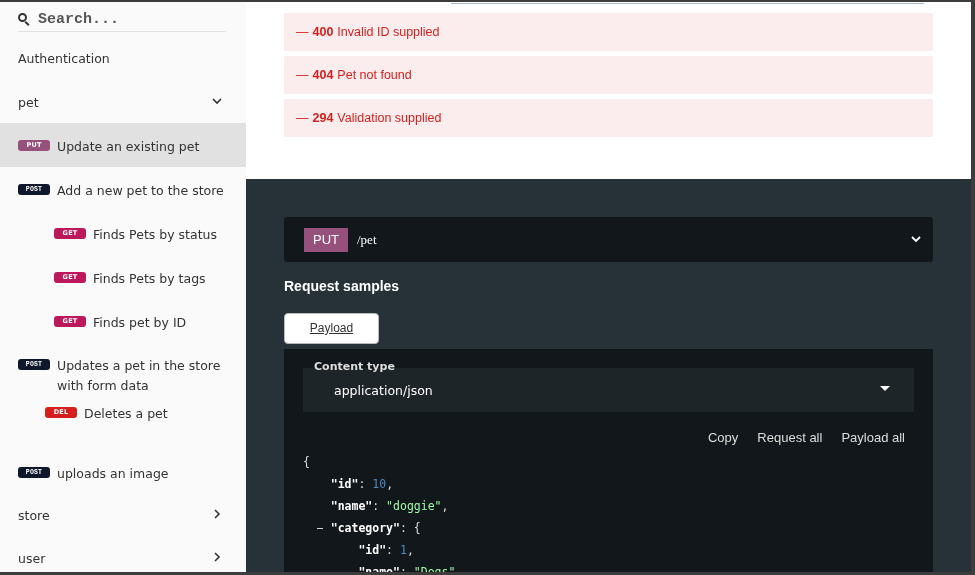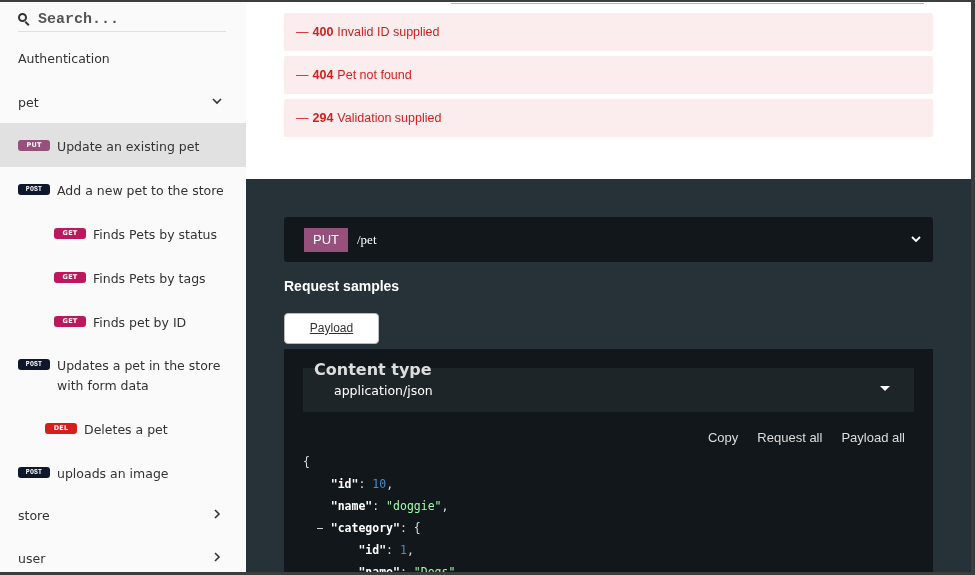--- a/index.html
+++ b/index.html
@@ -90,21 +90,21 @@
     font-size:12px; color:#333; text-align:center; line-height:29px;text-decoration:underline;
   }
   .sample-panel {
     position:absolute; left:38px; top:170px; width:649px; height:223px; background:#11171a;
   }
   .content-type {
     position:absolute; left:19px; top:19px; width:611px; height:44px; background:#1e2529;
   }
   .ct-label {
     position:absolute; left:11px; top:-8px; font-family:"DejaVu Sans", sans-serif;
-    font-size:16px; font-weight:bold; color:#ddd;
+    font-size:11px; font-weight:bold; color:#ddd;
   }
   .ct-value {
     position:absolute; left:11px; top:15px; font-family:"DejaVu Sans", sans-serif; font-size:12.5px; color:#fff;margin-left:20px;
   }
   .ct-arrow {
     position:absolute; right:24px; top:18px; width:0; height:0;
     border-left:5px solid transparent; border-right:5px solid transparent; border-top:5px solid #fff;
   }
   .code-actions {
     position:absolute; right:28px; top:81px; display:flex; gap:0;
@@ -163,21 +163,21 @@
     <span class="label">Finds Pets by tags</span>
   </div>
   <div class="nav-item" style="top:297px;height:44px;">
     <span class="badge get">GET</span>
     <span class="label">Finds pet by ID</span>
   </div>
   <div class="nav-item" style="top:340px;height:64px;">
     <span class="badge post">POST</span>
     <span class="label">Updates a pet in the store with form data</span>
   </div>
-  <div class="nav-item" style="top:404px;height:44px;padding-left:45px;">
+  <div class="nav-item" style="top:388px;height:44px;padding-left:45px;">
     <span class="badge del">DEL</span>
     <span class="label">Deletes a pet</span>
   </div>
   <div class="nav-item" style="top:448px;height:44px;">
     <span class="badge post">POST</span>
     <span class="label">uploads an image</span>
   </div>
 
   <div class="nav-section" style="top:493px;">
     <span>store</span>

